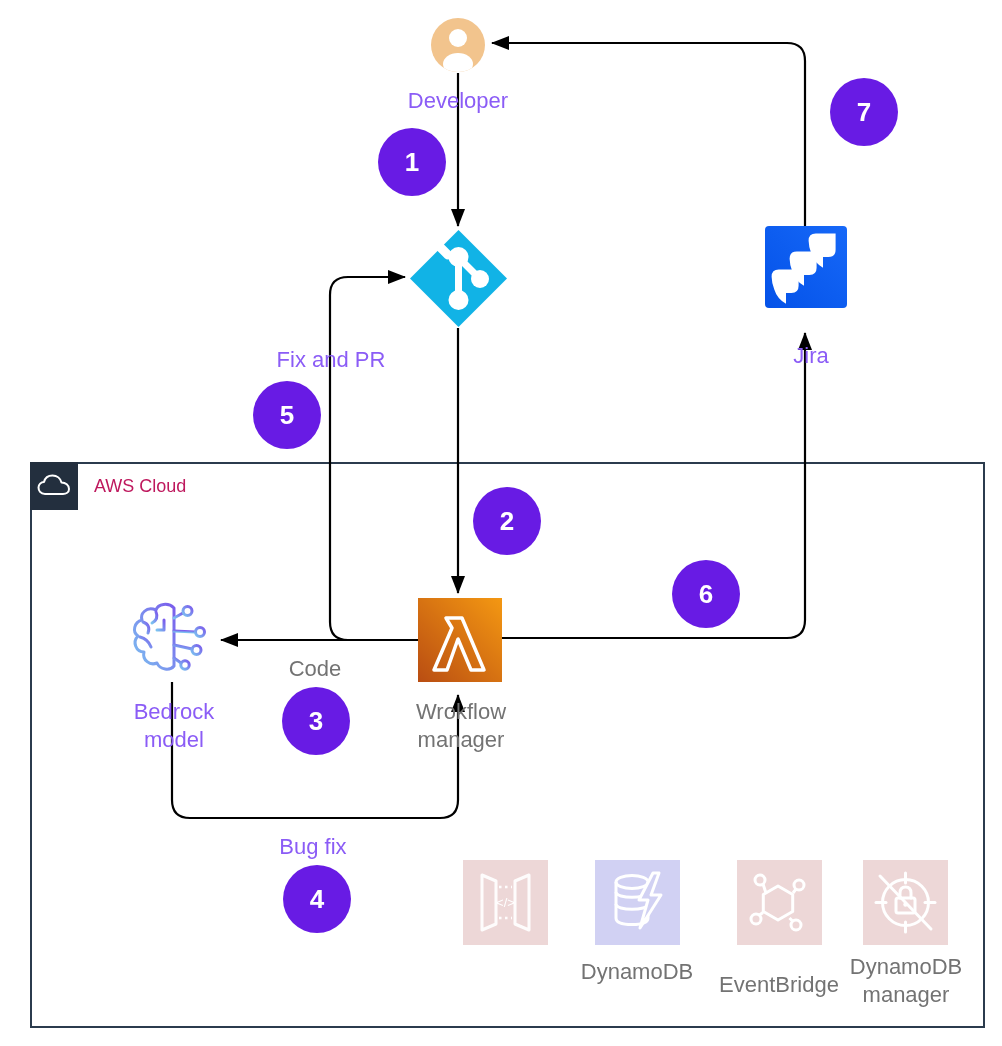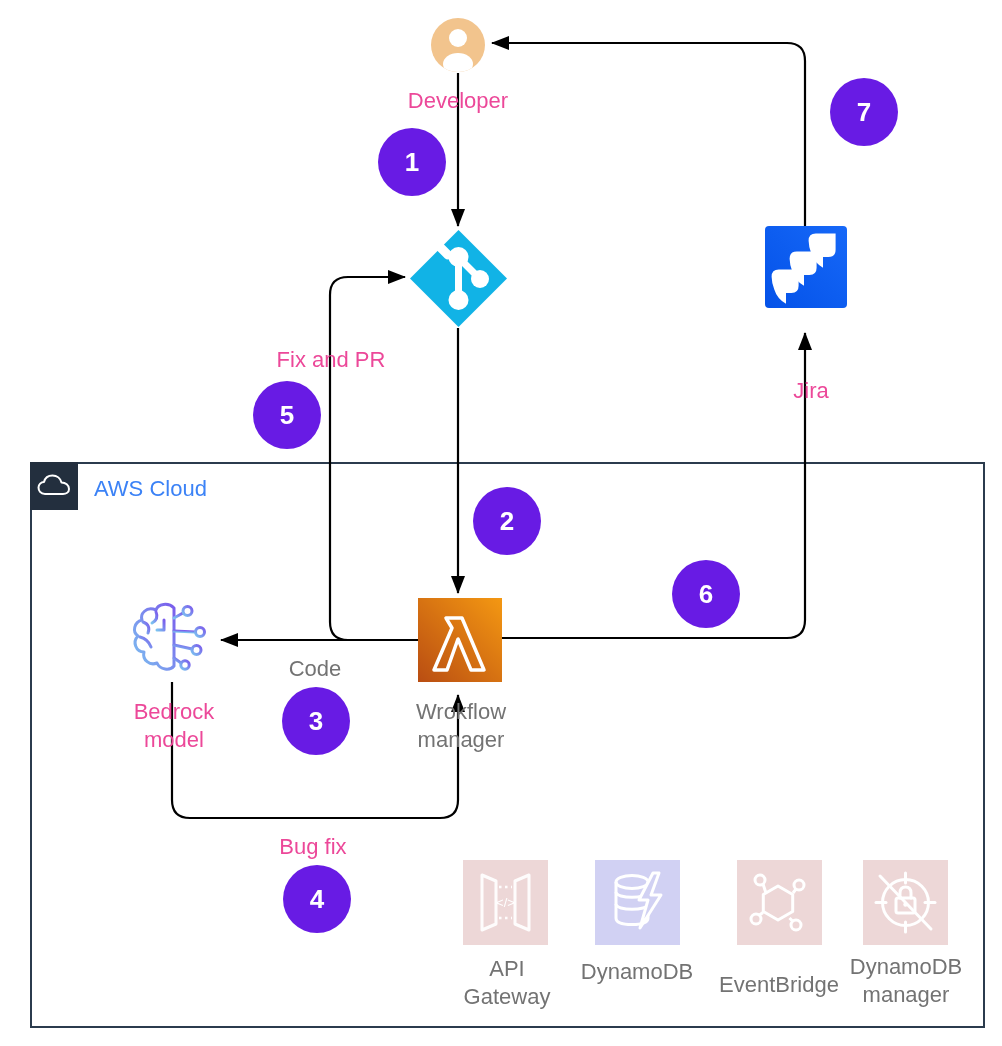--- a/index.html
+++ b/index.html
@@ -3,39 +3,39 @@
 <meta charset="utf-8">
 <style>
   html,body{margin:0;padding:0;background:#fff;}
   #canvas{
     position:relative;width:1002px;height:1046px;background:#fff;overflow:hidden;
     font-family:"Liberation Sans", sans-serif;
   }
   svg.edges{position:absolute;left:0;top:0;z-index:1;}
   .node{position:absolute;z-index:2;}
   .label{
-    position:absolute;z-index:3;color:#ec4899;font-size:22px;line-height:28px;
+    position:absolute;z-index:3;color:#8b5cf6;font-size:22px;line-height:28px;
     text-align:center;transform:translateX(-50%);white-space:nowrap;
   }
   .label.navy{color:#737373;}
   .badge{
     position:absolute;z-index:4;width:68px;height:68px;border-radius:50%;
     background:#681BE4;color:#fff;font-size:26px;font-weight:bold;
     display:flex;align-items:center;justify-content:center;
   }
   .aws-box{
     position:absolute;left:30px;top:462px;width:951px;height:562px;
     border:2px solid #2b3b4d;z-index:0;background:transparent;
   }
   .aws-corner{
     position:absolute;left:30px;top:462px;width:48px;height:48px;background:#232F3E;
     z-index:2;display:flex;align-items:center;justify-content:center;
   }
   .aws-title{
-    position:absolute;left:94px;top:476px;z-index:3;color:#3b82f6;font-size:22px;
+    position:absolute;left:94px;top:476px;z-index:3;color:#be185d;font-size:18px;
   }
   .dev-circle{left:431px;top:18px;width:54px;height:54px;}
   .jira-sq{left:765px;top:226px;width:82px;height:82px;}
 </style>
 </head>
 <body>
 
 <div id="canvas">
 
   <div class="aws-box"></div>
@@ -104,21 +104,21 @@
         </linearGradient>
       </defs>
       <rect width="82" height="82" rx="4" fill="url(#jg)"></rect>
       <g fill="#fff">
         <path transform="translate(40,4) scale(0.9)" d="M12 4 H34 V22 Q34 30 26 30 H20 V42 Q10 36 7 26 Q4 18 4 12 Q4 4 12 4 Z"></path>
         <path transform="translate(21,22) scale(0.9)" d="M12 4 H34 V22 Q34 30 26 30 H20 V42 Q10 36 7 26 Q4 18 4 12 Q4 4 12 4 Z"></path>
         <path transform="translate(3,40) scale(0.9)" d="M12 4 H34 V22 Q34 30 26 30 H20 V42 Q10 36 7 26 Q4 18 4 12 Q4 4 12 4 Z"></path>
       </g>
     </svg>
   </div>
-  <div class="label" style="left:811px;top:342px;margin-top:35px;">
+  <div class="label" style="left:811px;top:342px;">
     <div>Jira</div>
   </div>
 
   <div class="node" style="left:130px;top:598px;">
     <svg width="86" height="86" viewBox="0 0 86 86">
       <defs>
         <linearGradient id="bgd" x1="0" y1="1" x2="1" y2="0">
           <stop offset="0" stop-color="#7CC2F0"></stop>
             <stop offset="1" stop-color="#7A5CEC"></stop>
         </linearGradient>
@@ -167,24 +167,20 @@
       <rect width="85" height="85" fill="#EDD7D7"></rect>
       <g stroke="#fff" fill="none" stroke-width="3" stroke-linejoin="round" opacity="0.95">
         <path d="M19 15 L33 21 V64 L19 70 Z"></path>
         <path d="M66 15 L52 21 V64 L66 70 Z"></path>
         <line x1="36" y1="27" x2="49" y2="27" stroke-width="2.5" stroke-dasharray="2.5 3.5"></line>
         <line x1="36" y1="58" x2="49" y2="58" stroke-width="2.5" stroke-dasharray="2.5 3.5"></line>
       </g>
       <text x="42.5" y="47" fill="#fff" font-size="13" text-anchor="middle" font-family="Liberation Sans, sans-serif">&lt;/&gt;</text>
     </svg>
   </div>
-  <div class="label navy" style="left:507px;top:955px;">
-    <div>API</div>
-    <div>Gateway</div>
-  </div>
 
   <div class="node" style="left:595px;top:860px;">
     <svg width="85" height="85" viewBox="0 0 85 85">
       <rect width="85" height="85" fill="#D1D1F3"></rect>
       <g stroke="#fff" fill="none" stroke-width="3">
         <ellipse cx="37" cy="22" rx="16" ry="6.5"></ellipse>
         <path d="M21 22 V58 Q21 64.5 37 64.5 Q53 64.5 53 58 V22"></path>
         <path d="M21 32 C21 39 53 39 53 32"></path>
         <path d="M21 44 C21 51 53 51 53 44"></path>
       </g>

